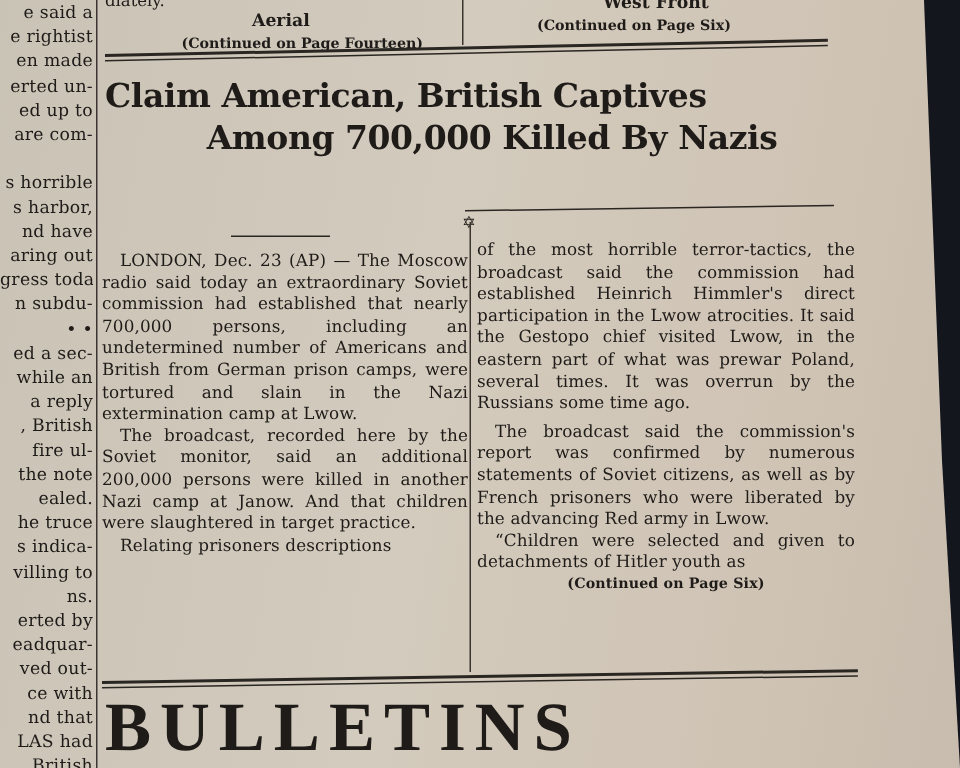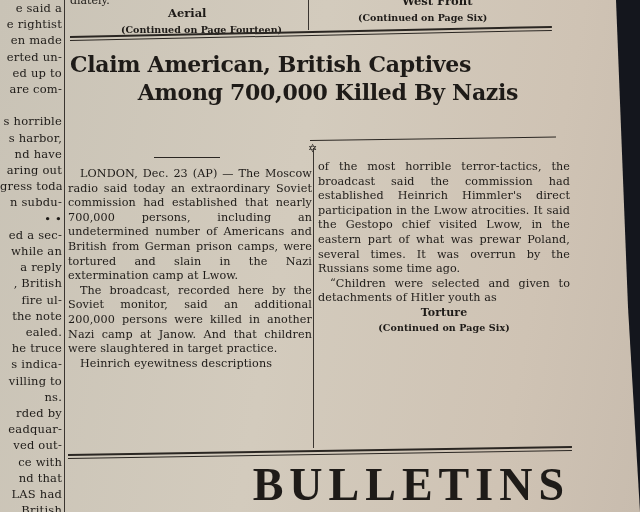--- a/index.html
+++ b/index.html
@@ -42,21 +42,21 @@
   }
   .body-col p { margin:0; }
   .body-col .indent { text-indent:12px; }
   .col-a { left:68px; top:167px; width:244px; }
   .col-b { left:318px; top:160px; width:252px; }
   .vrule-mid { position:absolute; left:313px; top:148px; width:1px; height:300px; background:#3a3530; }
   .dingbat { position:absolute; left:308px; top:142px; font-size:11px; }
   .torture { font-weight:bold; font-size:11px; text-align:center; margin-top:0; }
   .cont-small { font-size:9.5px; font-weight:bold; text-align:center; }
   .bulletins {
-    position:absolute; left:70px; top:458px; width:500px; text-align:right;
+    position:absolute; left:70px; top:458px; width:500px; text-align:left;
     font-family:"Liberation Serif", serif; font-weight:bold; font-size:46px; letter-spacing:6px;
   }
 </style>
 </head>
 <body>
 
 <div class="page">
 
   <div class="col-left" id="leftcol">
       <div>e said a</div>
@@ -77,21 +77,21 @@
       <div>while an</div>
       <div>a reply</div>
       <div>, British</div>
       <div>fire ul-</div>
       <div>the note</div>
       <div>ealed.</div>
       <div>he truce</div>
       <div>s indica-</div>
       <div>villing to</div>
       <div>ns.</div>
-      <div>rded by</div>
+      <div>erted by</div>
       <div>eadquar-</div>
       <div>ved out-</div>
       <div>ce with</div>
       <div>nd that</div>
       <div>LAS had</div>
       <div>British</div>
     </div>
   <div class="vrule-left"></div>
 
   <div class="top-left">
@@ -114,27 +114,27 @@
   </div>
 
   <div class="rule" style="left:310px;top:140px;width:246px;height:1px;transform:rotate(-0.8deg);transform-origin:left;"></div>
   <div class="rule" style="left:154px;top:157px;width:66px;height:1px;"></div>
   <span class="dingbat">✡</span>
   <div class="vrule-mid"></div>
 
   <div class="body-col col-a">
     <p class="indent">LONDON, Dec. 23 (AP) — The Moscow radio said today an extraordinary Soviet commission had established that nearly 700,000 persons, including an undetermined number of Americans and British from German prison camps, were tortured and slain in the Nazi extermination camp at Lwow.</p>
     <p class="indent">The broadcast, recorded here by the Soviet monitor, said an additional 200,000 persons were killed in another Nazi camp at Janow. And that children were slaughtered in target practice.</p>
-    <p class="indent">Heinrich eyewitness descriptions</p>
+    <p class="indent">Relating prisoners descriptions</p>
   </div>
 
   <div class="body-col col-b">
     <p>of the most horrible terror-tactics, the broadcast said the commission had established Heinrich Himmler's direct participation in the Lwow atrocities. It said the Gestopo chief visited Lwow, in the eastern part of what was prewar Poland, several times. It was overrun by the Russians some time ago.</p>
+    <p class="indent" style="margin-top:4px;">The broadcast said the commission's report was confirmed by numerous statements of Soviet citizens, as well as by French prisoners who were liberated by the advancing Red army in Lwow.</p>
     <p class="indent">“Children were selected and given to detachments of Hitler youth as</p>
-    <div class="torture">Torture</div>
     <div class="cont-small">(Continued on Page Six)</div>
   </div>
 
   <div class="rule" style="left:68px;top:454px;width:504px;height:2px;transform:rotate(-0.9deg);transform-origin:left;"></div>
   <div class="rule" style="left:68px;top:458px;width:504px;height:1px;transform:rotate(-0.9deg);transform-origin:left;"></div>
 
   <div class="bulletins">BULLETINS</div>
 </div>
 
 <div class="edge"></div>

